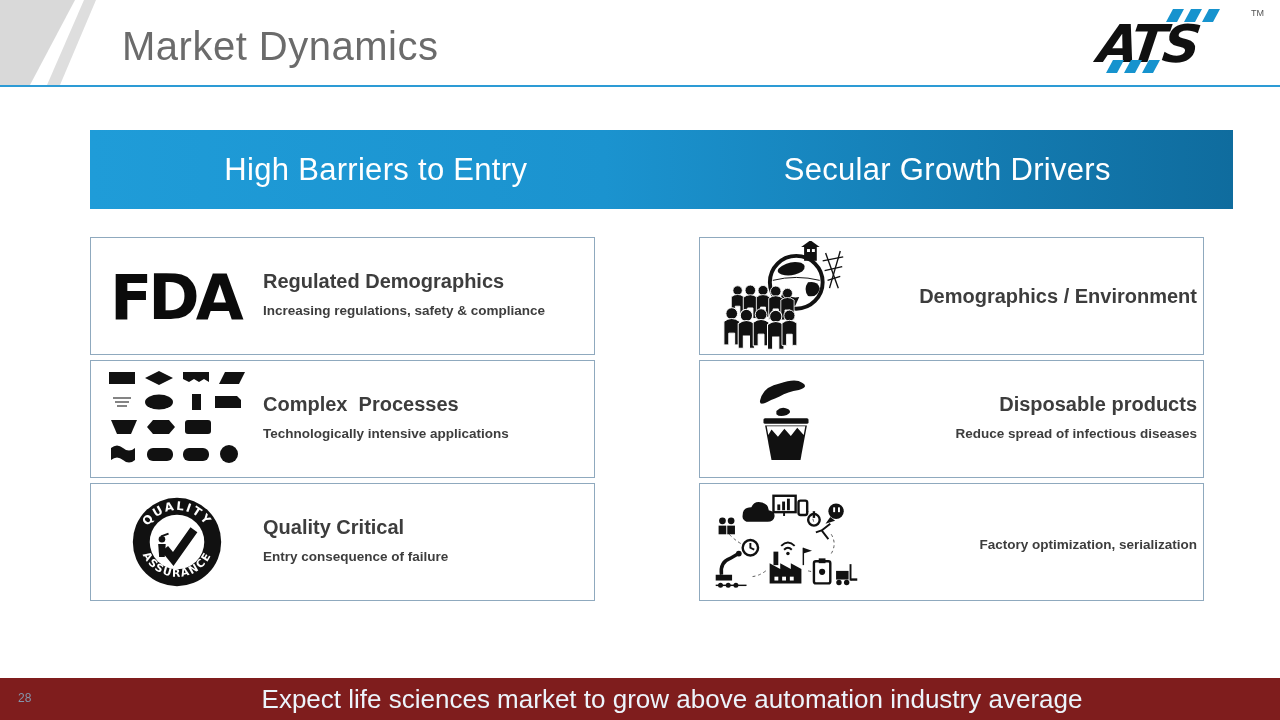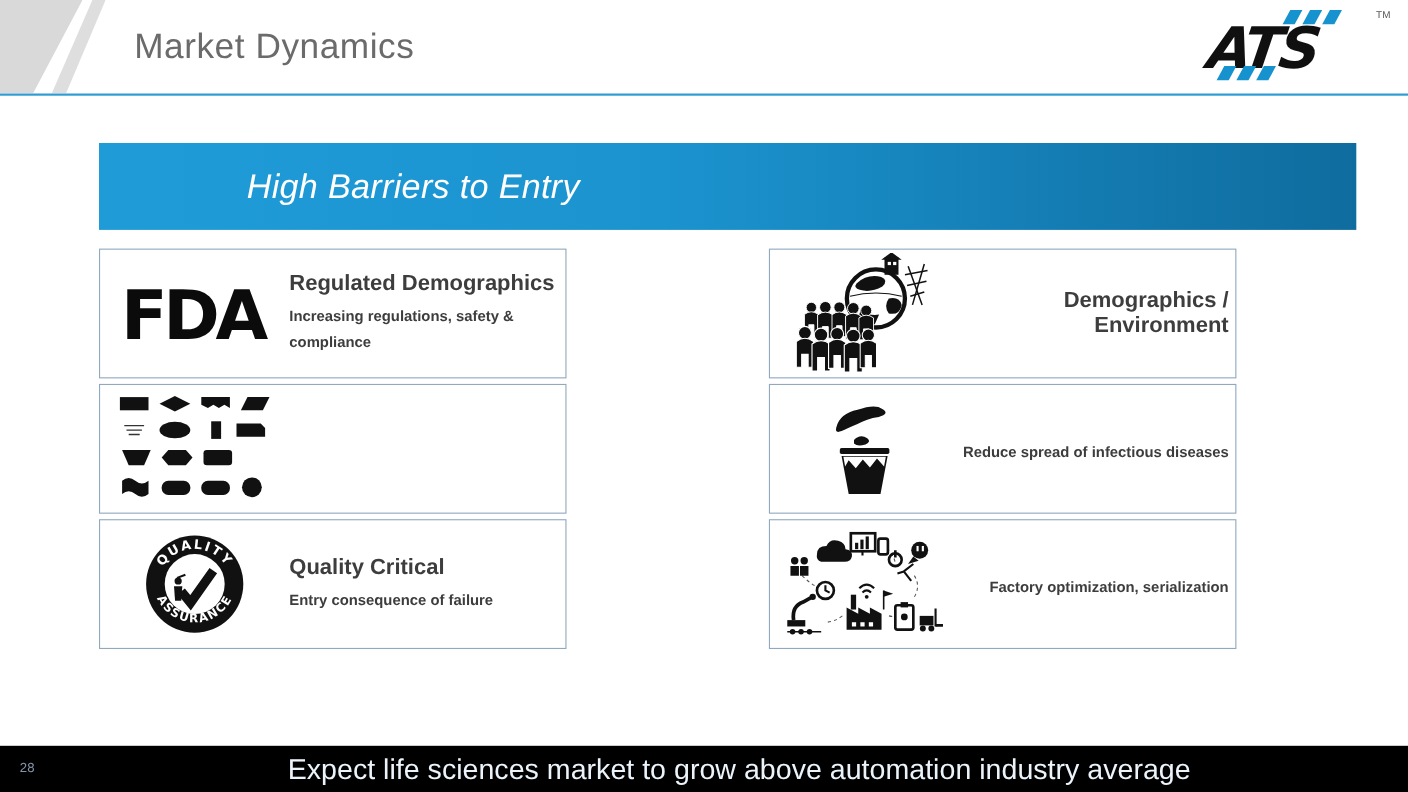--- a/index.html
+++ b/index.html
@@ -7,40 +7,40 @@
     position:relative;width:1280px;height:720px;background:#ffffff;overflow:hidden;
     font-family:"Liberation Sans", sans-serif;margin:0 auto;
   }
   
   .header{position:absolute;top:0;left:0;width:100%;height:87px;background:#fff;}
   .header-line{position:absolute;top:85px;left:0;width:100%;height:2px;background:#2d9bd5;}
   .corner-band-1{position:absolute;top:0;left:0;width:120px;height:85px;background:#d9d9d9;
     clip-path:polygon(0 0,75px 0,30px 100%,0 100%);}
   .corner-band-2{position:absolute;top:0;left:0;width:120px;height:85px;background:#dedede;
     clip-path:polygon(84px 0,96px 0,60px 100%,47px 100%);}
-  .page-title{position:absolute;left:122px;top:24px;font-size:32px;color:#6b6b6b;letter-spacing:.5px;}
+  .page-title{position:absolute;left:122px;top:24px;font-size:40px;color:#6b6b6b;letter-spacing:.5px;}
   .logo{position:absolute;top:6px;right:30px;width:162px;height:70px;}
   .logo .tm{position:absolute;top:2px;right:-14px;font-size:9px;color:#555;}
   
   .banner{position:absolute;left:90px;top:130px;width:1143px;height:79px;display:flex;
     background:linear-gradient(90deg,#1f9cd8 0%,#1b93cf 45%,#0f6c9e 100%);}
-  .banner-half{width:50%;display:flex;align-items:center;justify-content:center;font-style:italic;}
+  .banner-half{width:50%;display:flex;align-items:center;justify-content:center;}
   .banner-heading{color:#ffffff;font-size:31px;letter-spacing:.3px;}
   
-  .col{position:absolute;top:226px;width:425px;}
+  .col{position:absolute;top:237px;width:505px;}
   .col-left{left:90px;}
   .col-right{left:699px;text-align:right;}
   .card{height:118px;margin-bottom:5px;border:1px solid #8fa9be;background:#fff;
     display:flex;align-items:center;box-sizing:border-box;}
   .card-icon{width:172px;flex-shrink:0;display:flex;align-items:center;justify-content:center;}
   .card-text{flex:1;padding-right:6px;}
   .card-title{font-size:20px;font-weight:bold;color:#3d3d3d;white-space:pre-wrap;}
   .card-sub{font-size:13.5px;font-weight:bold;color:#3d3d3d;margin-top:7px;line-height:1.7;max-width:330px;}
   
-  .footer{position:absolute;left:0;top:678px;width:100%;height:42px;background:#000000;}
+  .footer{position:absolute;left:0;top:678px;width:100%;height:42px;background:#7f1d1d;}
   .footer-text{width:100%;text-align:center;line-height:42px;font-size:26px;color:#ecf4fb;margin-left:32px;}
   .page-number{position:absolute;left:18px;top:13px;font-size:12px;color:#8495ab;}
   svg{display:block;}
 </style>
 </head>
 <body>
 
 <div class="slide">
 
   <div class="header">
@@ -63,20 +63,23 @@
       </svg>
       <span class="tm">TM</span>
     </div>
     <div class="header-line"></div>
   </div>
 
   <div class="banner">
     <div class="banner-half">
       <span class="banner-heading">High Barriers to Entry</span>
     </div>
+    <div class="banner-half">
+      <span class="banner-heading">Secular Growth Drivers</span>
+    </div>
   </div>
 
   <div class="col col-left">
 
     <div class="card">
       <div class="card-icon">
         <svg width="138" height="70" viewBox="0 0 138 70">
           <text x="2" y="58" font-size="62" font-weight="bold" letter-spacing="-4" fill="#0b0b0b" font-family="'DejaVu Sans', sans-serif">FDA</text>
         </svg>
       </div>
@@ -102,20 +105,24 @@
           <rect x="85" y="25" width="9" height="16"></rect>
           <path d="M108 27 h22 l4 4 v8 h-26 Z"></path>
           <path d="M4 51 L30 51 L24 65 L10 65 Z"></path>
           <path d="M46 51 L62 51 L68 58 L62 65 L46 65 L40 58 Z"></path>
           <rect x="78" y="51" width="26" height="14" rx="3"></rect>
           <path d="M4 79 q6 -5 12 0 q6 5 12 0 v12 q-6 5 -12 0 q-6 -5 -12 0 Z"></path>
           <rect x="40" y="79" width="26" height="13" rx="6"></rect>
           <rect x="76" y="79" width="26" height="13" rx="6"></rect>
           <circle cx="122" cy="85" r="9"></circle>
         </svg>
+      </div>
+      <div class="card-text">
+        <div class="card-title">Complex  Processes</div>
+        <div class="card-sub">Technologically intensive applications</div>
       </div>
     </div>
 
     <div class="card">
       <div class="card-icon">
         <svg width="94" height="94" viewBox="0 0 100 100">
           <circle cx="50" cy="50" r="47" fill="#111"></circle>
           <circle cx="50" cy="50" r="29" fill="#fff"></circle>
           <path id="qa-top" d="M14 52 A36 36 0 0 1 86 52" fill="none"></path>
           <path id="qa-bot" d="M10 47 A40 40 0 0 0 90 47" fill="none"></path>
@@ -186,20 +193,21 @@
       <div class="card-icon">
         <svg width="74" height="102" viewBox="0 0 92 108">
           <path d="M14 30 Q18 14 38 10 Q58 3 66 9 Q75 14 62 18 Q48 20 38 26 Q26 31 20 34 Q12 37 14 30 Z" fill="#111"></path>
           <path d="M34 44 q7 -7 15 -2 q5 4 -2 7 q-9 3 -13 -1 Z" fill="#111"></path>
           <rect x="18" y="53" width="56" height="7" rx="2" fill="#111"></rect>
           <path d="M20 62 L72 62 L64 105 L28 105 Z" fill="#111"></path>
           <path d="M22 63 L70 63 L68 74 L60 65 L52 75 L44 66 L36 76 L28 67 L24 74 Z" fill="#fff"></path>
         </svg>
       </div>
       <div class="card-text">
+        <div class="card-title">Disposable products</div>
         <div class="card-sub">Reduce spread of infectious diseases</div>
       </div>
     </div>
 
     <div class="card">
       <div class="card-icon">
         <svg width="146" height="104" viewBox="0 0 150 108">
           <g stroke="#555" stroke-width="1" stroke-dasharray="3 3" fill="none">
             <path d="M16 46 q10 10 18 12"></path>
               <path d="M52 22 q-10 4 -16 10"></path>

